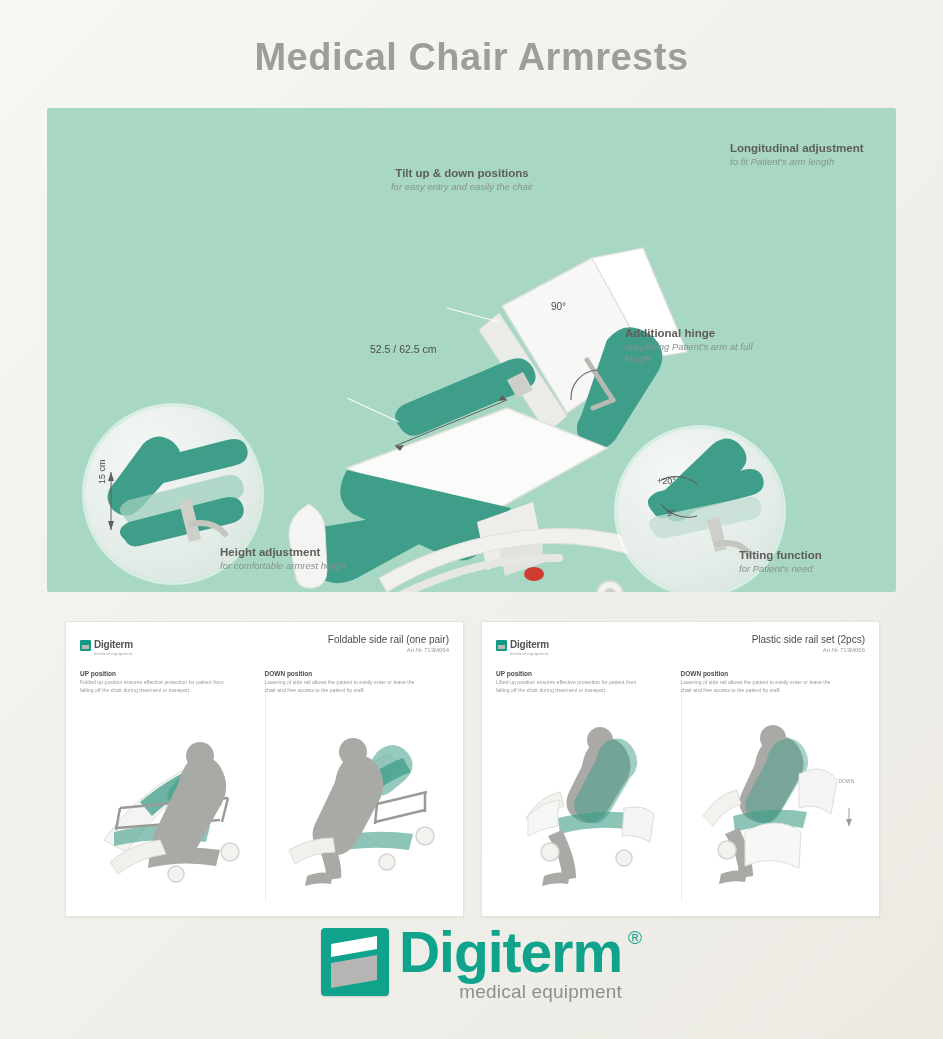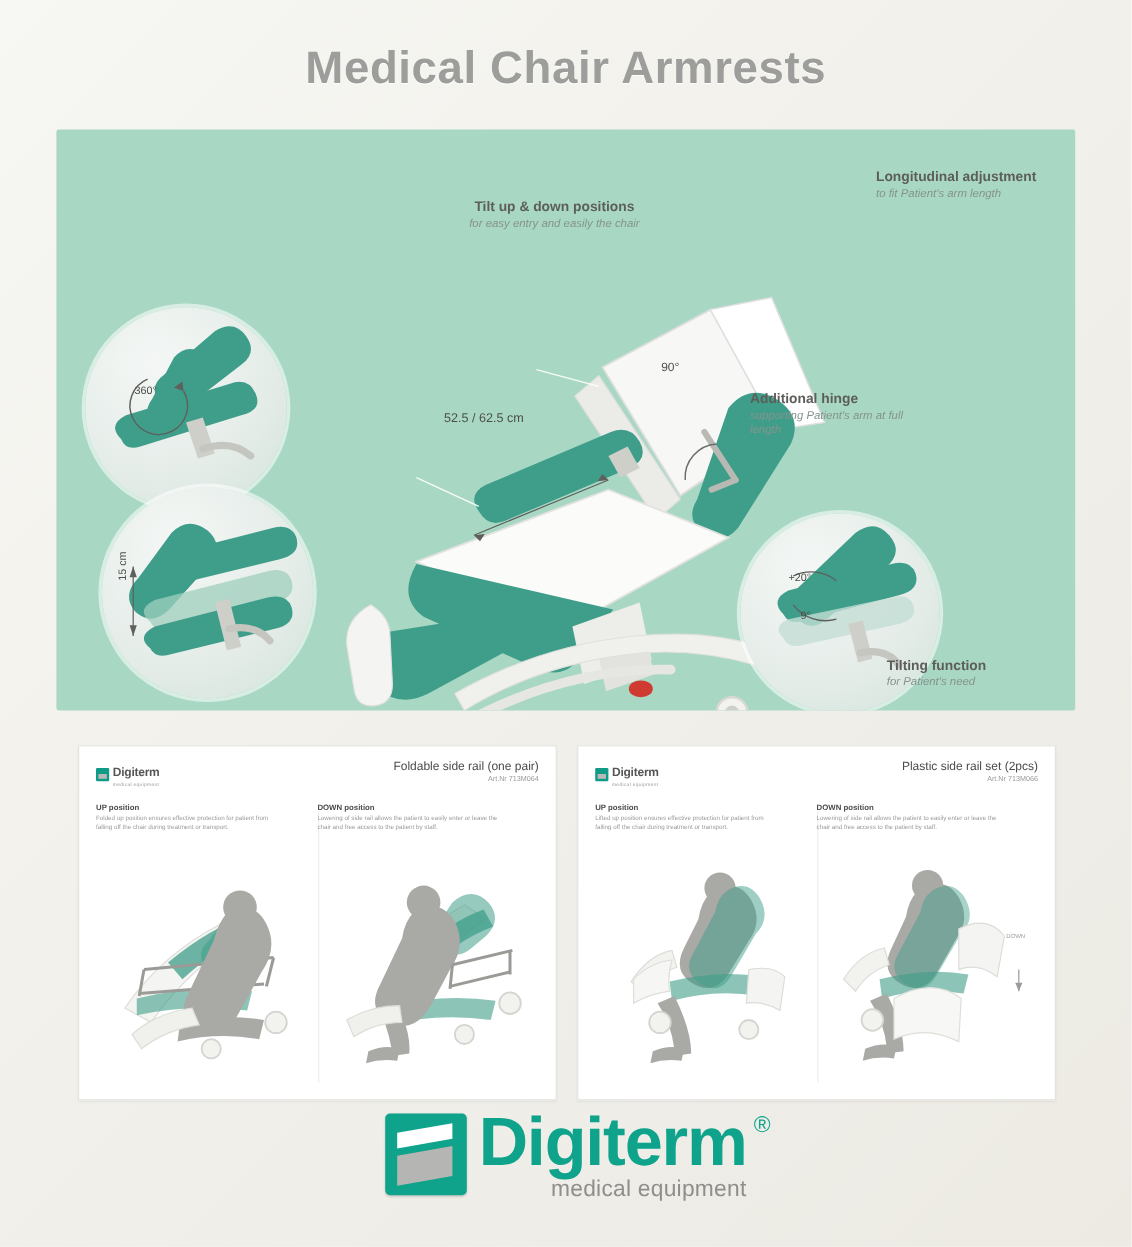--- a/index.html
+++ b/index.html
@@ -238,51 +238,43 @@
     <div class="label ctr" style="left:300px; top:58px; width:230px;">
       <span class="l1">Tilt up &amp; down positions</span>
       <span class="l2">for easy entry and easily the chair</span>
     </div>
 
     <div class="label right" style="left:683px; top:33px; width:165px;">
       <span class="l1">Longitudinal adjustment</span>
       <span class="l2">to fit Patient's arm length</span>
     </div>
 
-    <div class="bubble" style="left:24px; top:148px; width:168px; height:168px;">
-      <svg width="168" height="168" viewBox="0 0 168 168">
-        <path d="M108 20 q16 -10 26 4 q10 14 -4 24 l-44 34 q-14 10 -24 -2 q-10 -14 4 -24 z" fill="#3f9e89"></path>
-        <path d="M74 42 q10 -12 24 -4 q12 8 4 22 l-20 36 q-10 14 -24 4 q-12 -10 -2 -24 z" fill="#3f9e89"></path>
-        <path d="M30 110 q-12 -12 4 -20 l86 -26 q16 -6 22 8 q6 14 -12 18 l-84 26 q-12 4 -16 -6 z" fill="#3f9e89"></path>
-        <path d="M84 96 l14 -4 l10 30 l-14 4 z" fill="#cfcfca"></path>
-        <path d="M98 118 q24 -8 40 6" fill="none" stroke="#c6c6c1" stroke-width="6" stroke-linecap="round"></path>
-        <path d="M52 60 a24 24 0 1 0 30 10" fill="none" stroke="#5f5f5d" stroke-width="1.2"></path>
-        <path d="M82 70 l-8 -3 l7 -5 z" fill="#5f5f5d"></path>
-      </svg>
-      <div class="dim" style="left:41px; top:64px;">360°</div>
-    </div>
 
     <div class="label right" style="left:578px; top:218px; width:130px; text-align:left;">
       <span class="l1">Additional hinge</span>
       <span class="l2">supporting Patient's arm at full length</span>
     </div>
 
     <div class="bubble" style="left:38px; top:298px; width:176px; height:176px;">
       <svg width="176" height="176" viewBox="0 0 176 176">
         <path d="M58 38 q14 -14 30 -2 q14 12 2 28 l-34 38 q-14 14 -28 2 q-12 -14 2 -28 z" fill="#3f9e89"></path>
         <path d="M44 76 q-12 -10 4 -18 l94 -24 q16 -4 20 8 q4 14 -14 18 l-90 22 q-10 2 -14 -6 z" fill="#3f9e89"></path>
         <path d="M40 112 q-12 -10 4 -18 l94 -24 q16 -4 20 8 q4 14 -14 18 l-90 22 q-10 2 -14 -6 z" fill="#9fcfbe" opacity="0.75"></path>
         <path d="M40 134 q-12 -10 4 -18 l94 -24 q16 -4 20 8 q4 14 -14 18 l-90 22 q-10 2 -14 -6 z" fill="#3f9e89"></path>
         <path d="M94 96 l12 -3 l10 40 l-12 3 z" fill="#cfcfca"></path>
         <path d="M106 118 q22 -4 34 10" fill="none" stroke="#c6c6c1" stroke-width="6" stroke-linecap="round"></path>
         <path d="M26 66 L26 124" stroke="#5f5f5d" stroke-width="1"></path>
         <path d="M26 66 l-3 9 l6 0 z" fill="#5f5f5d"></path>
         <path d="M26 124 l-3 -9 l6 0 z" fill="#5f5f5d"></path>
       </svg>
       <div class="dim" style="left:12px; top:78px; transform:rotate(-90deg); transform-origin:left top;">15 cm</div>
+    </div>
+    <div class="label" style="left:173px; top:437px; width:190px;">
+      <span class="l1">Height adjustment</span>
+      <span class="l2">for comfortable armrest height</span>
     </div>
 
     <div class="bubble" style="left:570px; top:320px; width:166px; height:166px;">
       <svg width="166" height="166" viewBox="0 0 166 166">
         <path d="M96 16 q16 -12 28 2 q12 14 -2 26 l-50 44 q-14 12 -26 -2 q-10 -14 4 -26 z" fill="#3f9e89"></path>
         <path d="M36 84 q-12 -12 4 -20 l86 -22 q16 -4 20 8 q4 14 -14 18 l-82 22 q-10 2 -14 -6 z" fill="#3f9e89"></path>
         <path d="M36 104 q-10 -10 4 -16 l86 -18 q14 -4 18 6 q4 12 -12 16 l-82 18 q-10 2 -14 -6 z" fill="#c3ddd4" opacity="0.8"></path>
         <path d="M90 92 l12 -3 l8 32 l-12 3 z" fill="#cfcfca"></path>
         <path d="M100 116 q22 -4 32 10" fill="none" stroke="#c6c6c1" stroke-width="6" stroke-linecap="round"></path>
         <path d="M44 52 a34 34 0 0 1 36 4" fill="none" stroke="#5f5f5d" stroke-width="1.1"></path>

